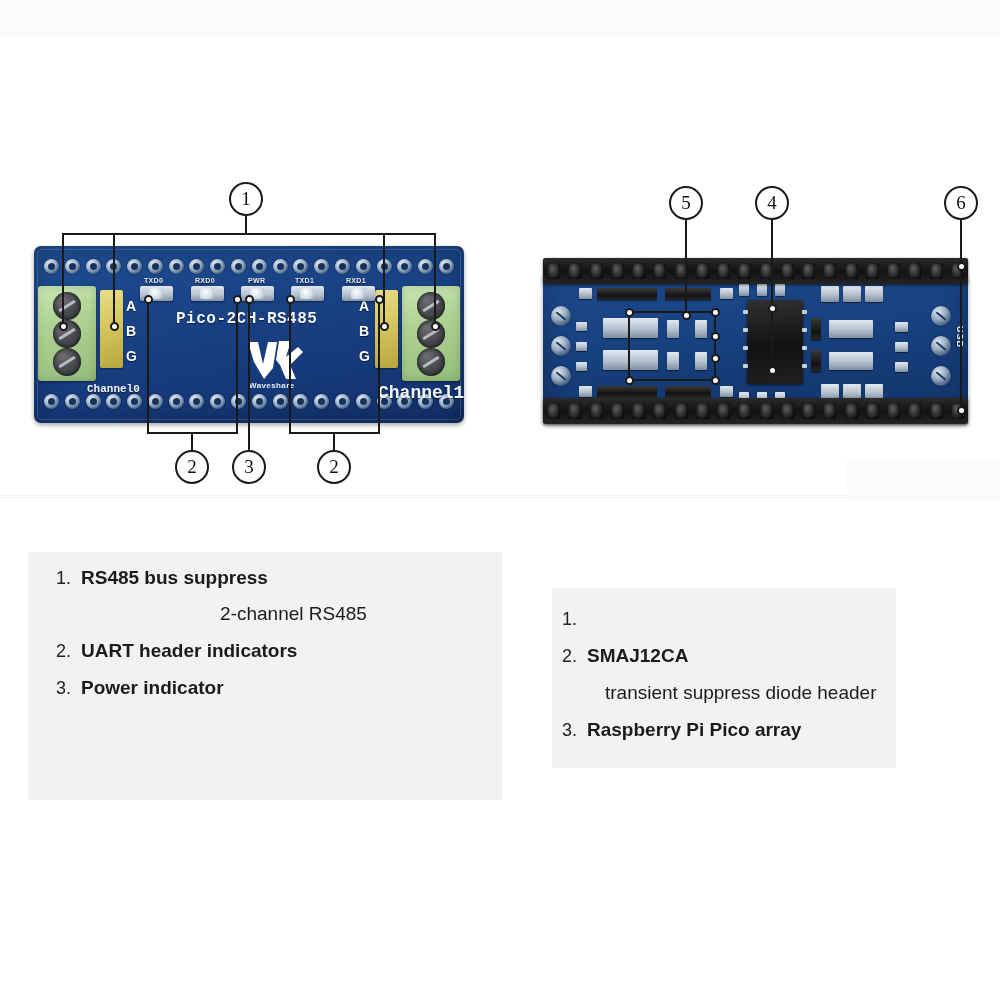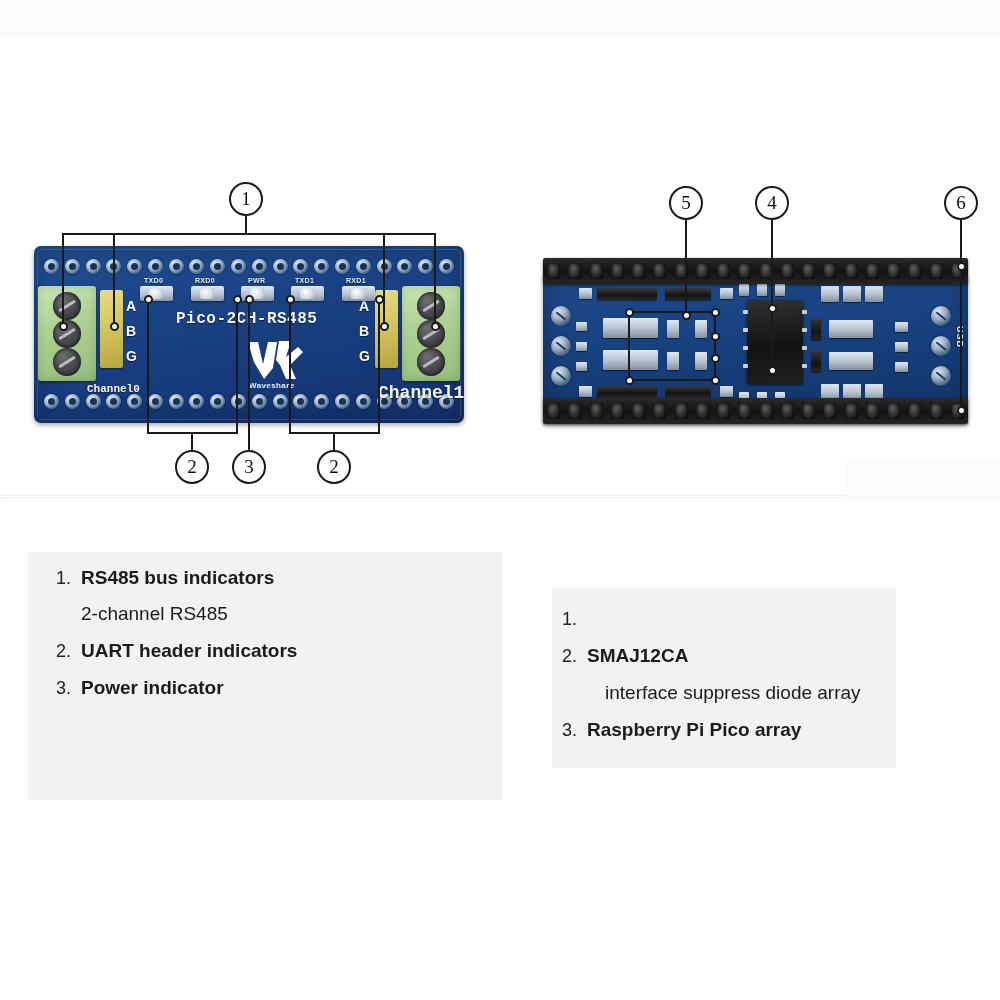--- a/index.html
+++ b/index.html
@@ -142,21 +142,21 @@
 
   
   .panel{position:absolute;background:#f2f2f2;}
   .legend{position:absolute;}
   .li{
     display:flex;align-items:baseline;white-space:nowrap;
     font-size:19px;color:#1b1b1b;line-height:1.0;
   }
   .li .num{width:25px;flex:0 0 25px;font-size:18px;color:#222;}
   .li.bold .txt{font-weight:bold;}
-  .li.sub{padding-left:25px;}
+  .li.sub{padding-left:25px;justify-content:center;}
   .li.sub2{padding-left:43px;}
 </style>
 </head>
 <body>
 
 <div class="stage">
 
   <div class="bg-band" style="left:0;top:0;width:1000px;height:38px;"></div>
   <div class="hair" style="left:0;top:495px;width:846px;"></div>
   <div class="hair" style="left:1px;top:497px;width:846px;"></div>
@@ -432,21 +432,21 @@
   <div class="dot" style="left:711px;top:308px;"></div>
   <div class="dot" style="left:625px;top:376px;"></div>
   <div class="dot" style="left:711px;top:376px;"></div>
   <div class="dot" style="left:711px;top:332px;"></div>
   <div class="dot" style="left:711px;top:354px;"></div>
 
   <div class="panel" style="left:28px;top:552px;width:474px;height:248px;"></div>
   <div class="legend" style="left:56px;top:562px;width:450px;">
     <div class="li bold" style="margin-top:6px;">
       <span class="num">1.</span>
-      <span class="txt">RS485 bus indicators</span>
+      <span class="txt">RS485 bus suppress</span>
     </div>
     <div class="li sub" style="margin-top:17px;">
       <span class="txt">2-channel RS485</span>
     </div>
     <div class="li bold" style="margin-top:18px;">
       <span class="num">2.</span>
       <span class="txt">UART header indicators</span>
     </div>
     <div class="li bold" style="margin-top:18px;">
       <span class="num">3.</span>
@@ -458,21 +458,21 @@
   <div class="panel" style="left:552px;top:588px;width:270px;height:104px;"></div>
   <div class="legend" style="left:562px;top:606px;width:340px;">
     <div class="li bold" style="margin-top:4px;">
       <span class="num">1.</span>
     </div>
     <div class="li bold" style="margin-top:18px;">
       <span class="num">2.</span>
       <span class="txt">SMAJ12CA</span>
     </div>
     <div class="li sub2" style="margin-top:18px;">
-      <span class="txt">interface suppress diode array</span>
+      <span class="txt">transient suppress diode header</span>
     </div>
     <div class="li bold" style="margin-top:18px;">
       <span class="num">3.</span>
       <span class="txt">Raspberry Pi Pico array</span>
     </div>
   </div>
 
 </div>
 
 </body></html>

